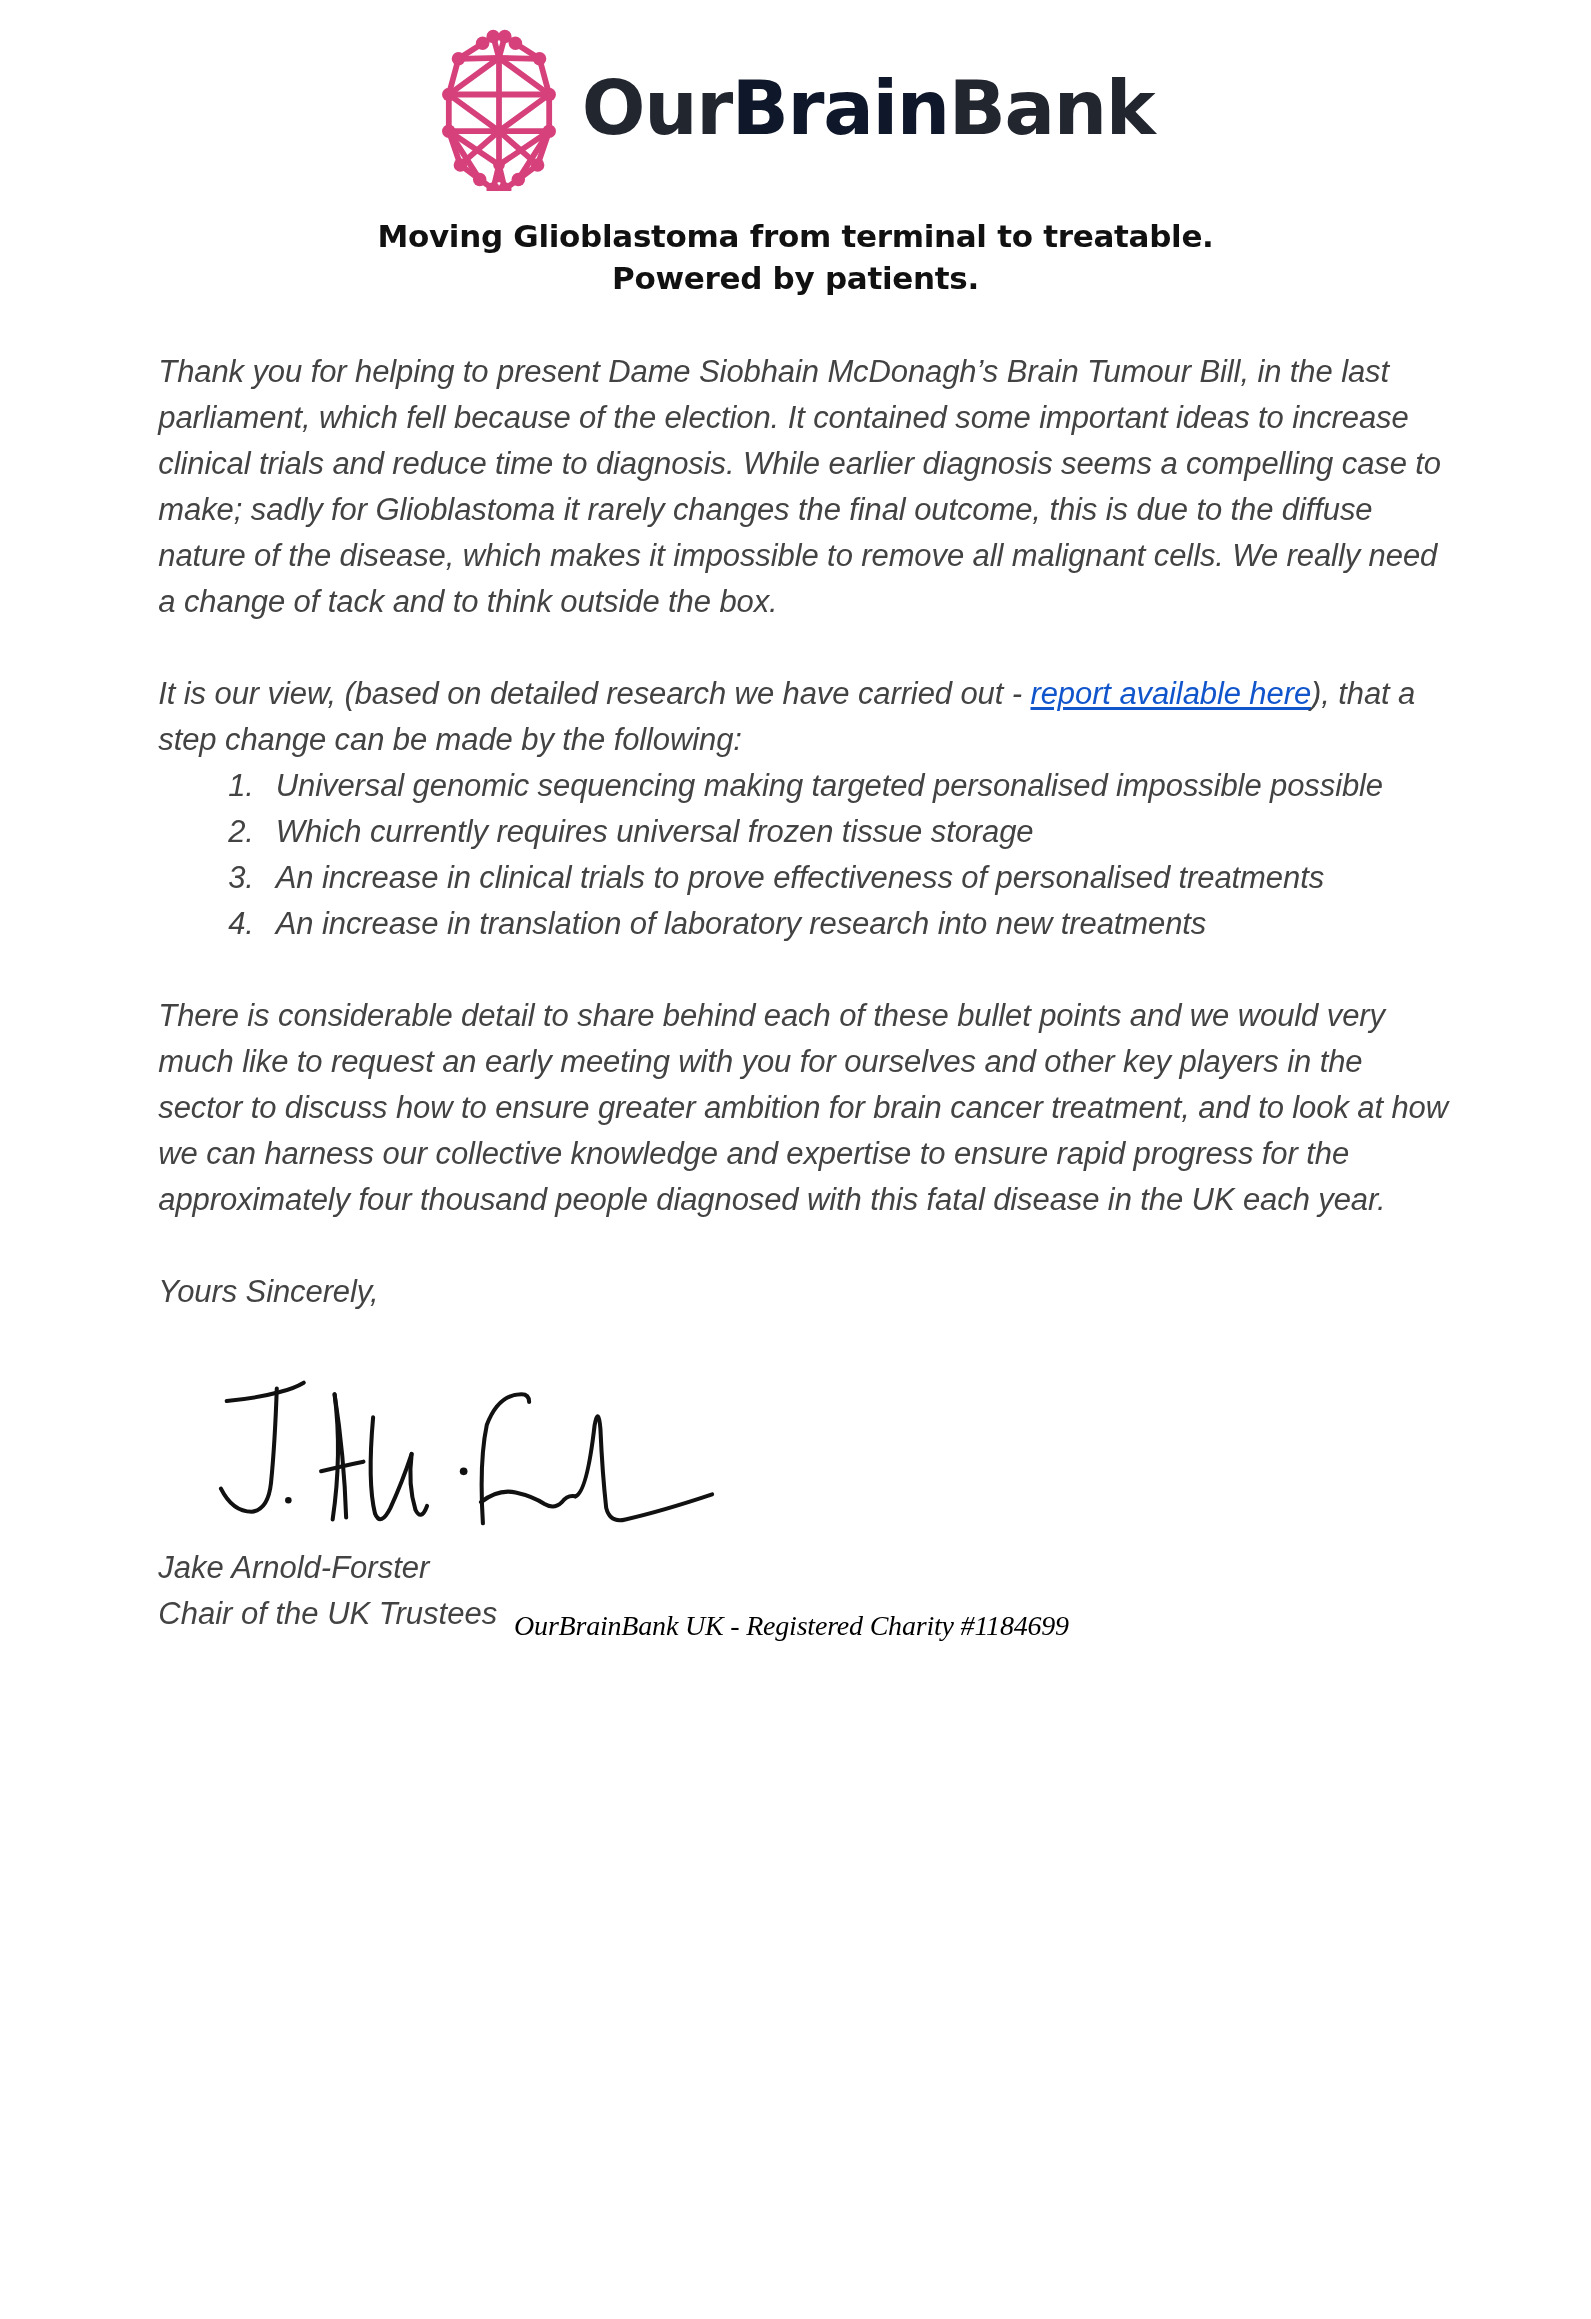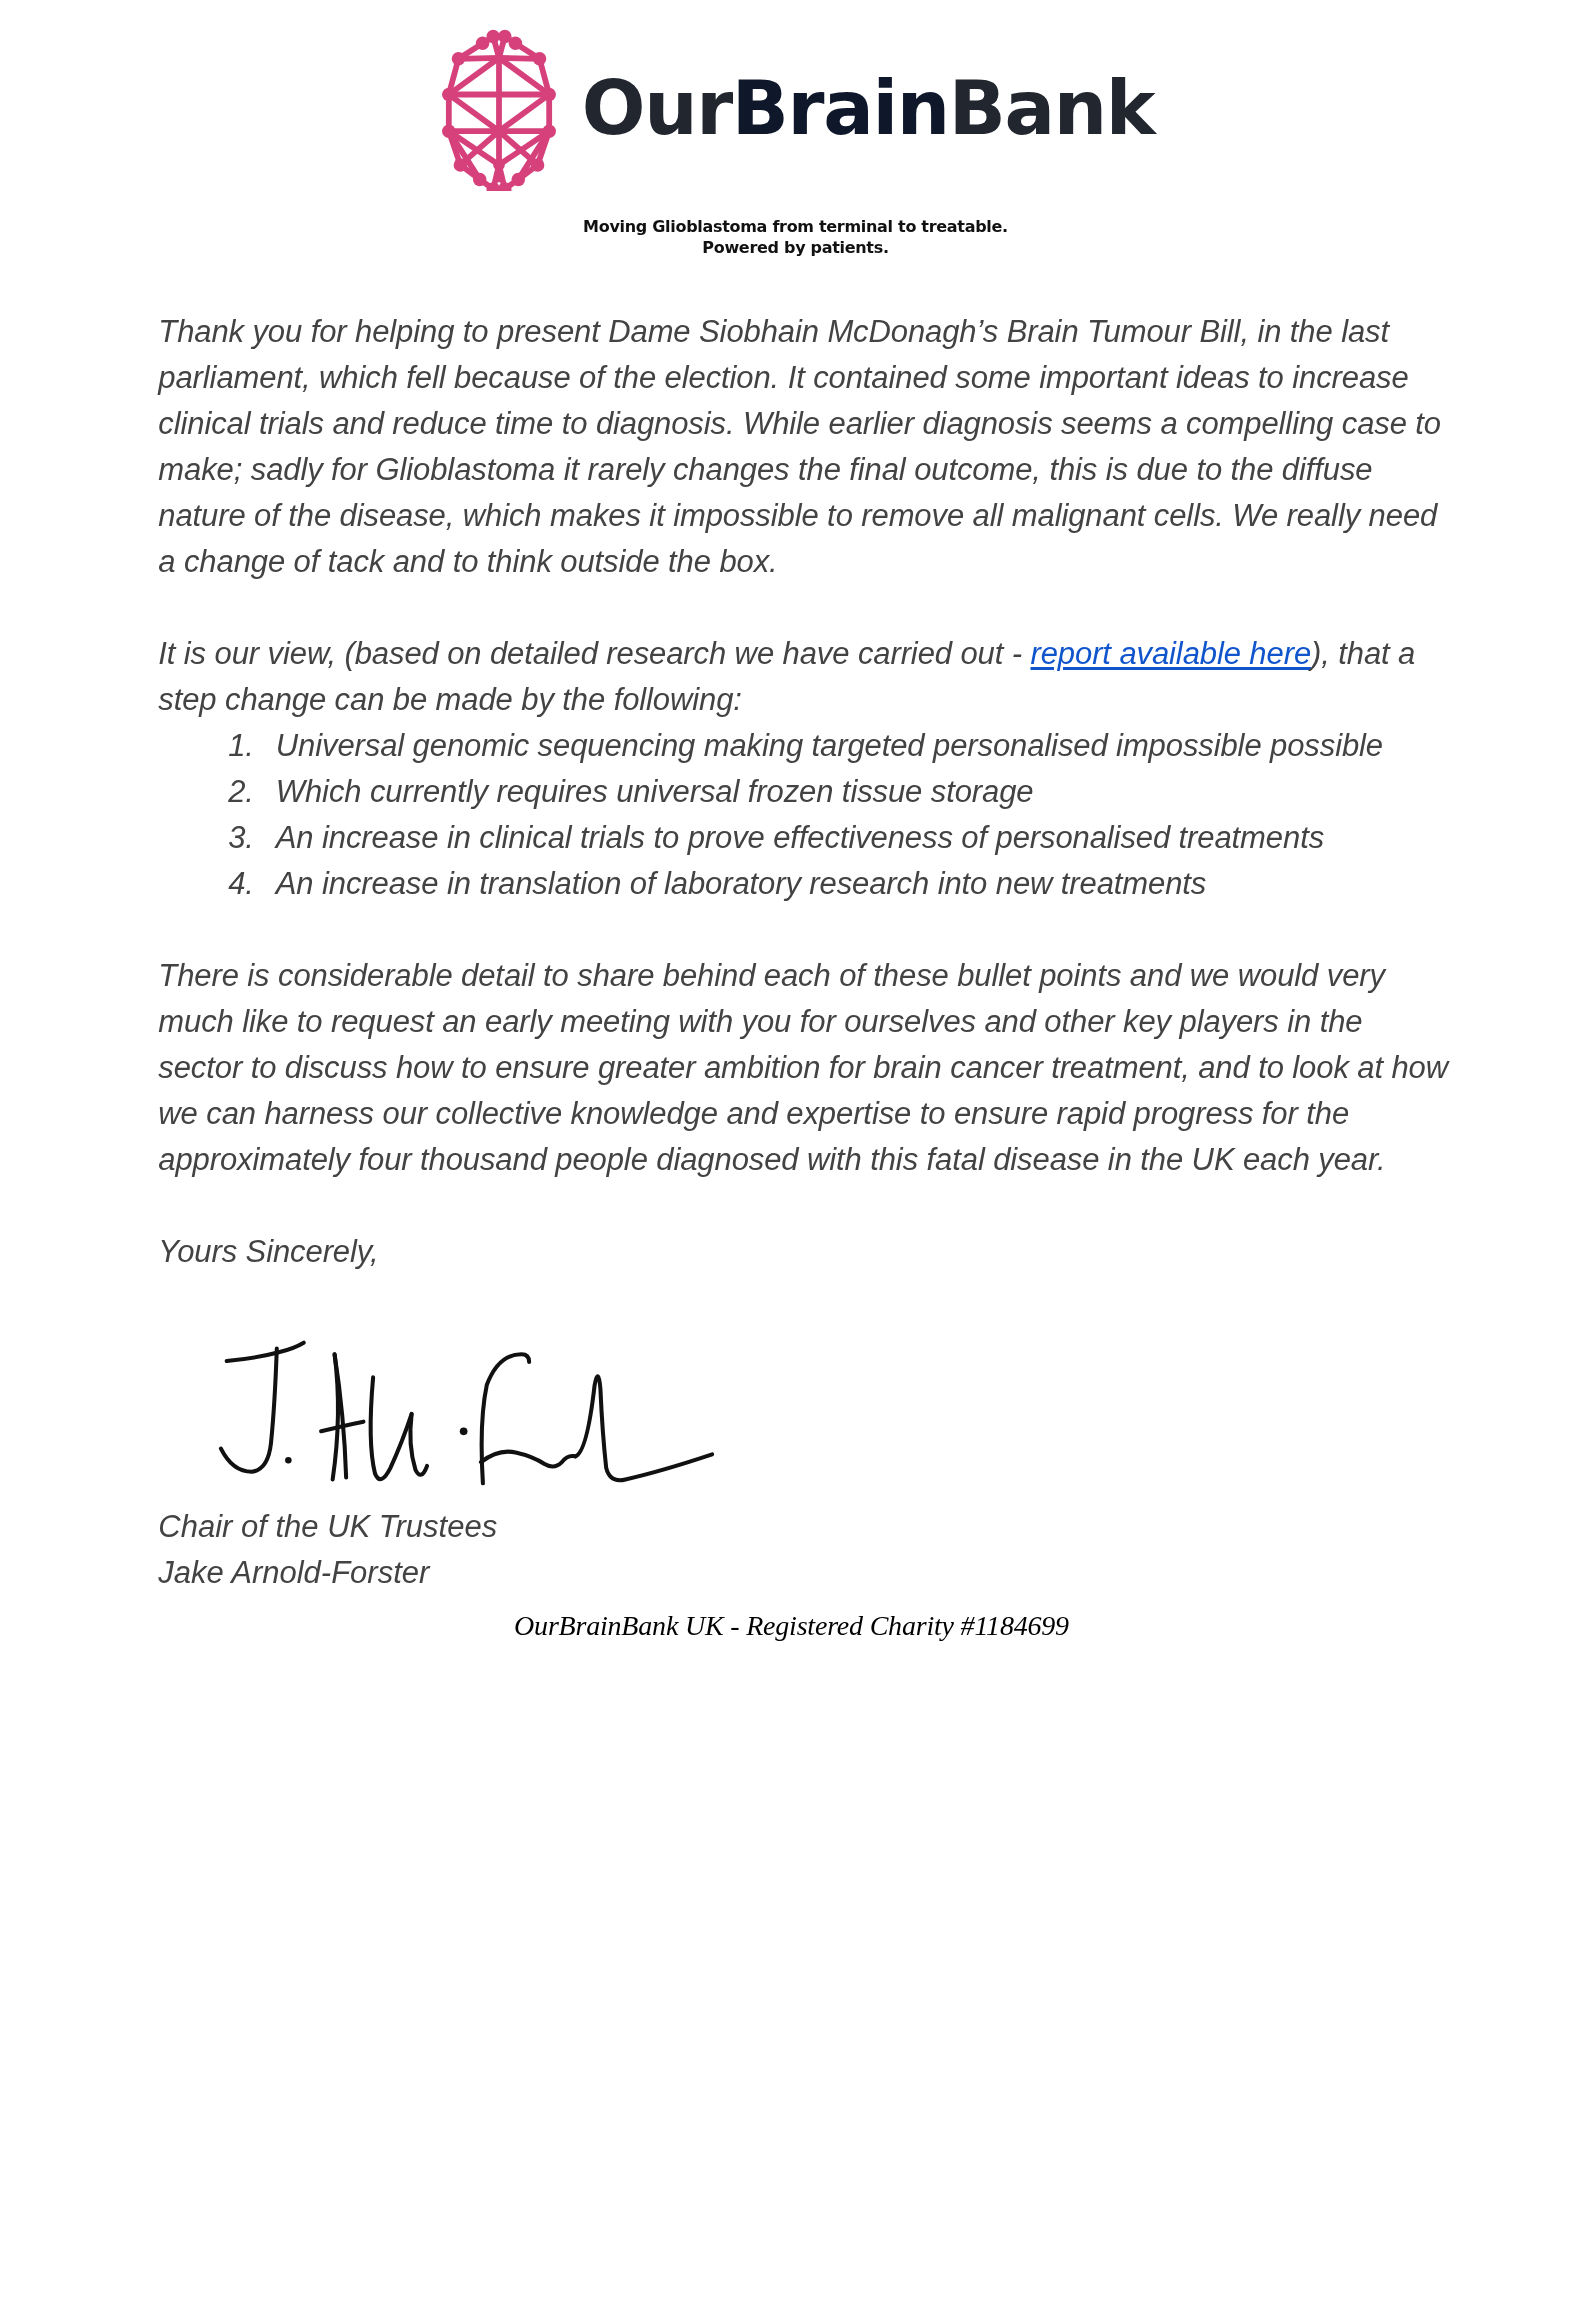--- a/index.html
+++ b/index.html
@@ -52,21 +52,21 @@
     align-items: baseline;
   }
   .wm-dark { color: #22262f; }
   .wm-pink { color: #0f172a; }
 
   .tagline {
     margin-top: 25px;
     text-align: center;
     font-family: "DejaVu Sans", sans-serif;
     font-weight: 700;
-    font-size: 16px;
+    font-size: 31px;
     line-height: 1.34;
     color: #111111;
     letter-spacing: -0.3px;
   }
   .tagline .tl-line { display: block; }
 
   
   .body-wrap {
     margin: 0 auto;
     width: 1313px;
@@ -257,22 +257,22 @@
         <circle cx="276" cy="128" r="4" fill="#111111" stroke="none"></circle>
 
         <path d="M296 182 Q292 118 300 80 Q312 48 336 48 Q344 48 344 56"></path>
         <path d="M294 160 Q312 146 330 150 Q348 154 360 162 Q370 168 378 160 Q384 152 392 154"></path>
 
         <path d="M392 154 Q404 150 412 80 Q416 60 418 84 Q420 130 424 166 Q428 182 444 178 Q480 170 534 152"></path>
       </g>
     </svg>
 
     <div class="sig-block">
+      <span class="sig-line">Jake Arnold-Forster</span>
       <span class="sig-line">Chair of the UK Trustees</span>
-      <span class="sig-line">Jake Arnold-Forster</span>
     </div>
 
   </div>
 
   <div class="footer">
     <span>OurBrainBank UK - Registered Charity #1184699</span>
   </div>
 
 </div>
 

